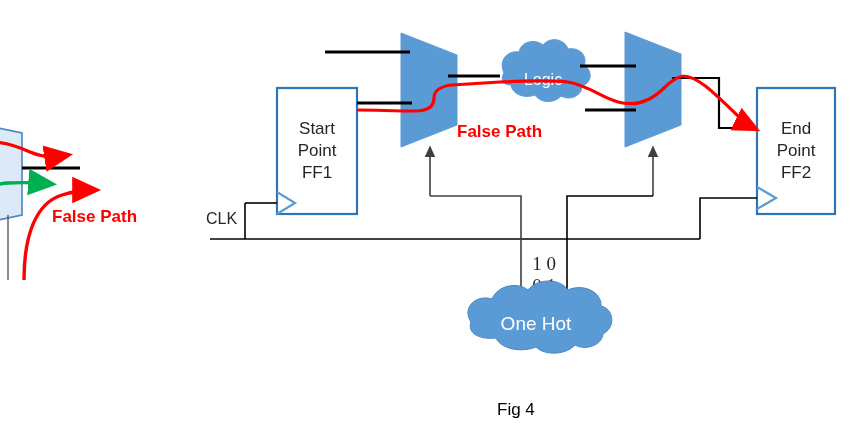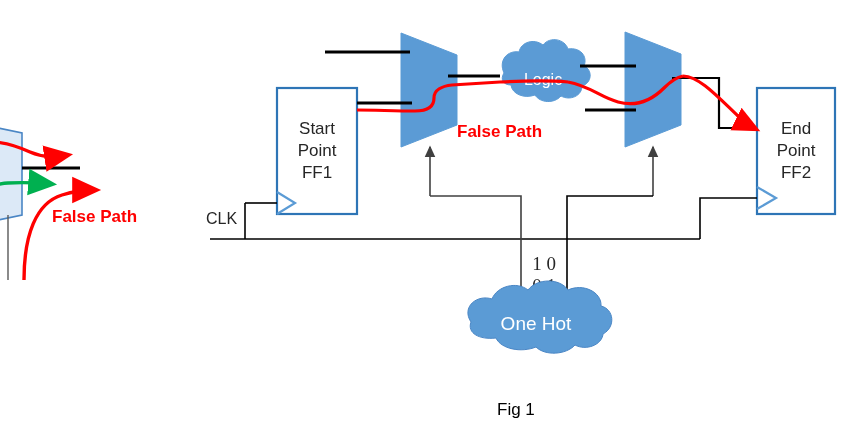--- a/index.html
+++ b/index.html
@@ -158,13 +158,13 @@
              C672,80 678,77 683,76" fill="none" stroke="#FF0000" stroke-width="3.2"></path>
 
     <path d="M683,76
              C700,77 716,95 738,116
              C746,123 752,127 756,129" fill="none" stroke="#FF0000" stroke-width="3.2" marker-end="url(#arrow-red)"></path>
 
     <text x="457" y="137" fill="#FF0000" font-family="Liberation Sans, sans-serif" font-size="17" font-weight="bold">False Path</text>
   </g>
 </svg>
 
-<div class="fig-caption" id="fig2-caption">Fig 1</div>
+<div class="fig-caption" id="fig2-caption">Fig 4</div>
 
 </body></html>

